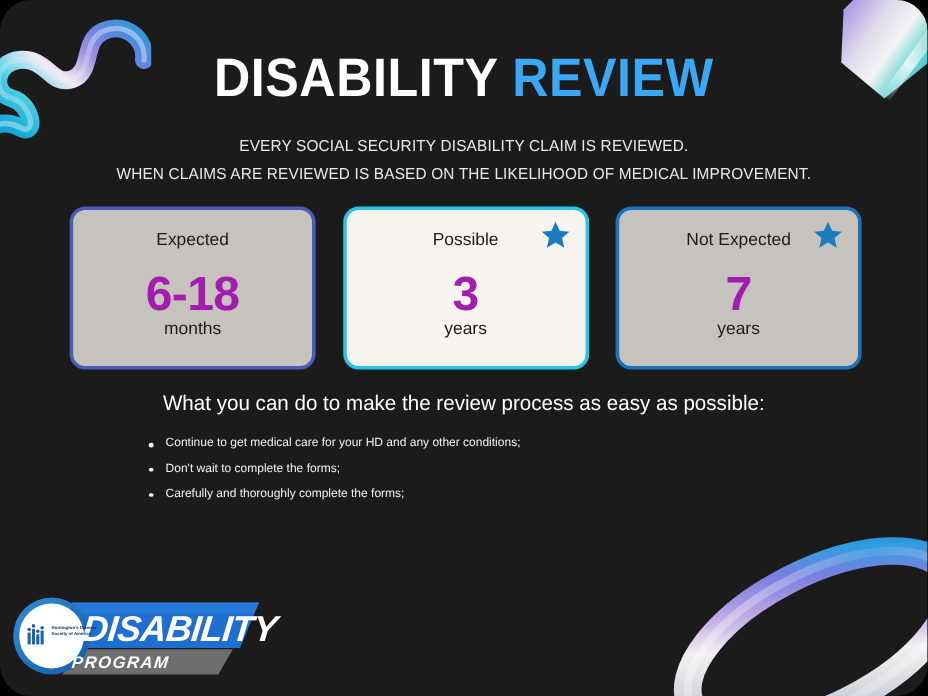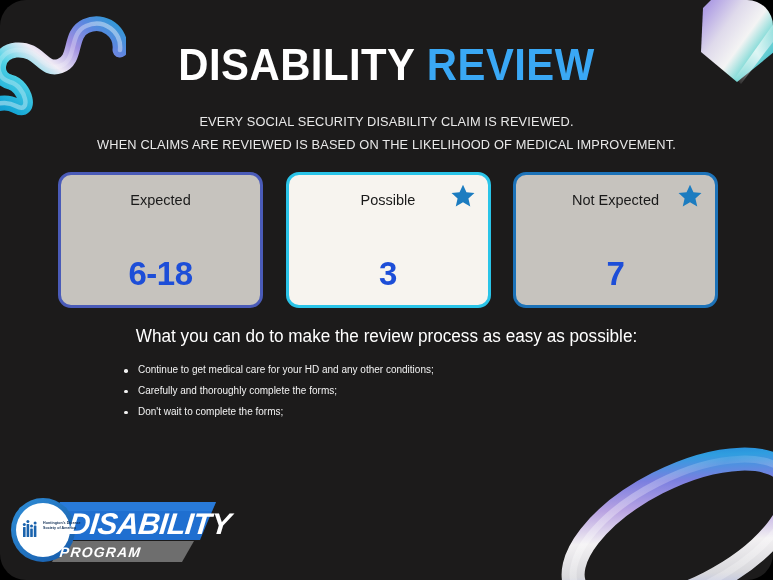--- a/index.html
+++ b/index.html
@@ -74,31 +74,30 @@
     width:205px;
     height:136px;
     border-radius:13px;
     border:3px solid #000;
     display:flex;
     flex-direction:column;
     align-items:center;
     justify-content:flex-start;
     padding-top:18px;
     overflow:hidden;
-    gap:32px;
   }
   .card-label{
     font-size:14.5px;
     color:#1a1a1a;
     line-height:1;
   }
   .card-value{
-    font-size:33px;
+    font-size:40px;
     font-weight:700;
-    color:#1d4ed8;
+    color:#a21caf;
     line-height:1;
     margin-top:17px;
     letter-spacing:-0.5px;
   }
   .card-unit{
     font-size:14.5px;
     color:#1a1a1a;
     line-height:1;
     margin-top:2px;
   }
@@ -273,22 +272,22 @@
       <div class="card-label">Not Expected</div>
       <div class="card-value">7</div>
       <div class="card-unit">years</div>
     </div>
   </div>
 
   <div class="list-heading">What you can do to make the review process as easy as possible:</div>
 
   <ul class="bullets">
     <li>Continue to get medical care for your HD and any other conditions;</li>
+    <li>Don't wait to complete the forms;</li>
     <li>Carefully and thoroughly complete the forms;</li>
-    <li>Don't wait to complete the forms;</li>
   </ul>
 
   <div class="logo">
     <svg viewBox="0 0 258 74" width="258" height="74">
       <defs>
         <linearGradient id="gCircle" x1="0" y1="0" x2="1" y2="1">
           <stop offset="0%" stop-color="#2f8fd8"></stop>
           <stop offset="100%" stop-color="#1558a8"></stop>
         </linearGradient>
       </defs>

